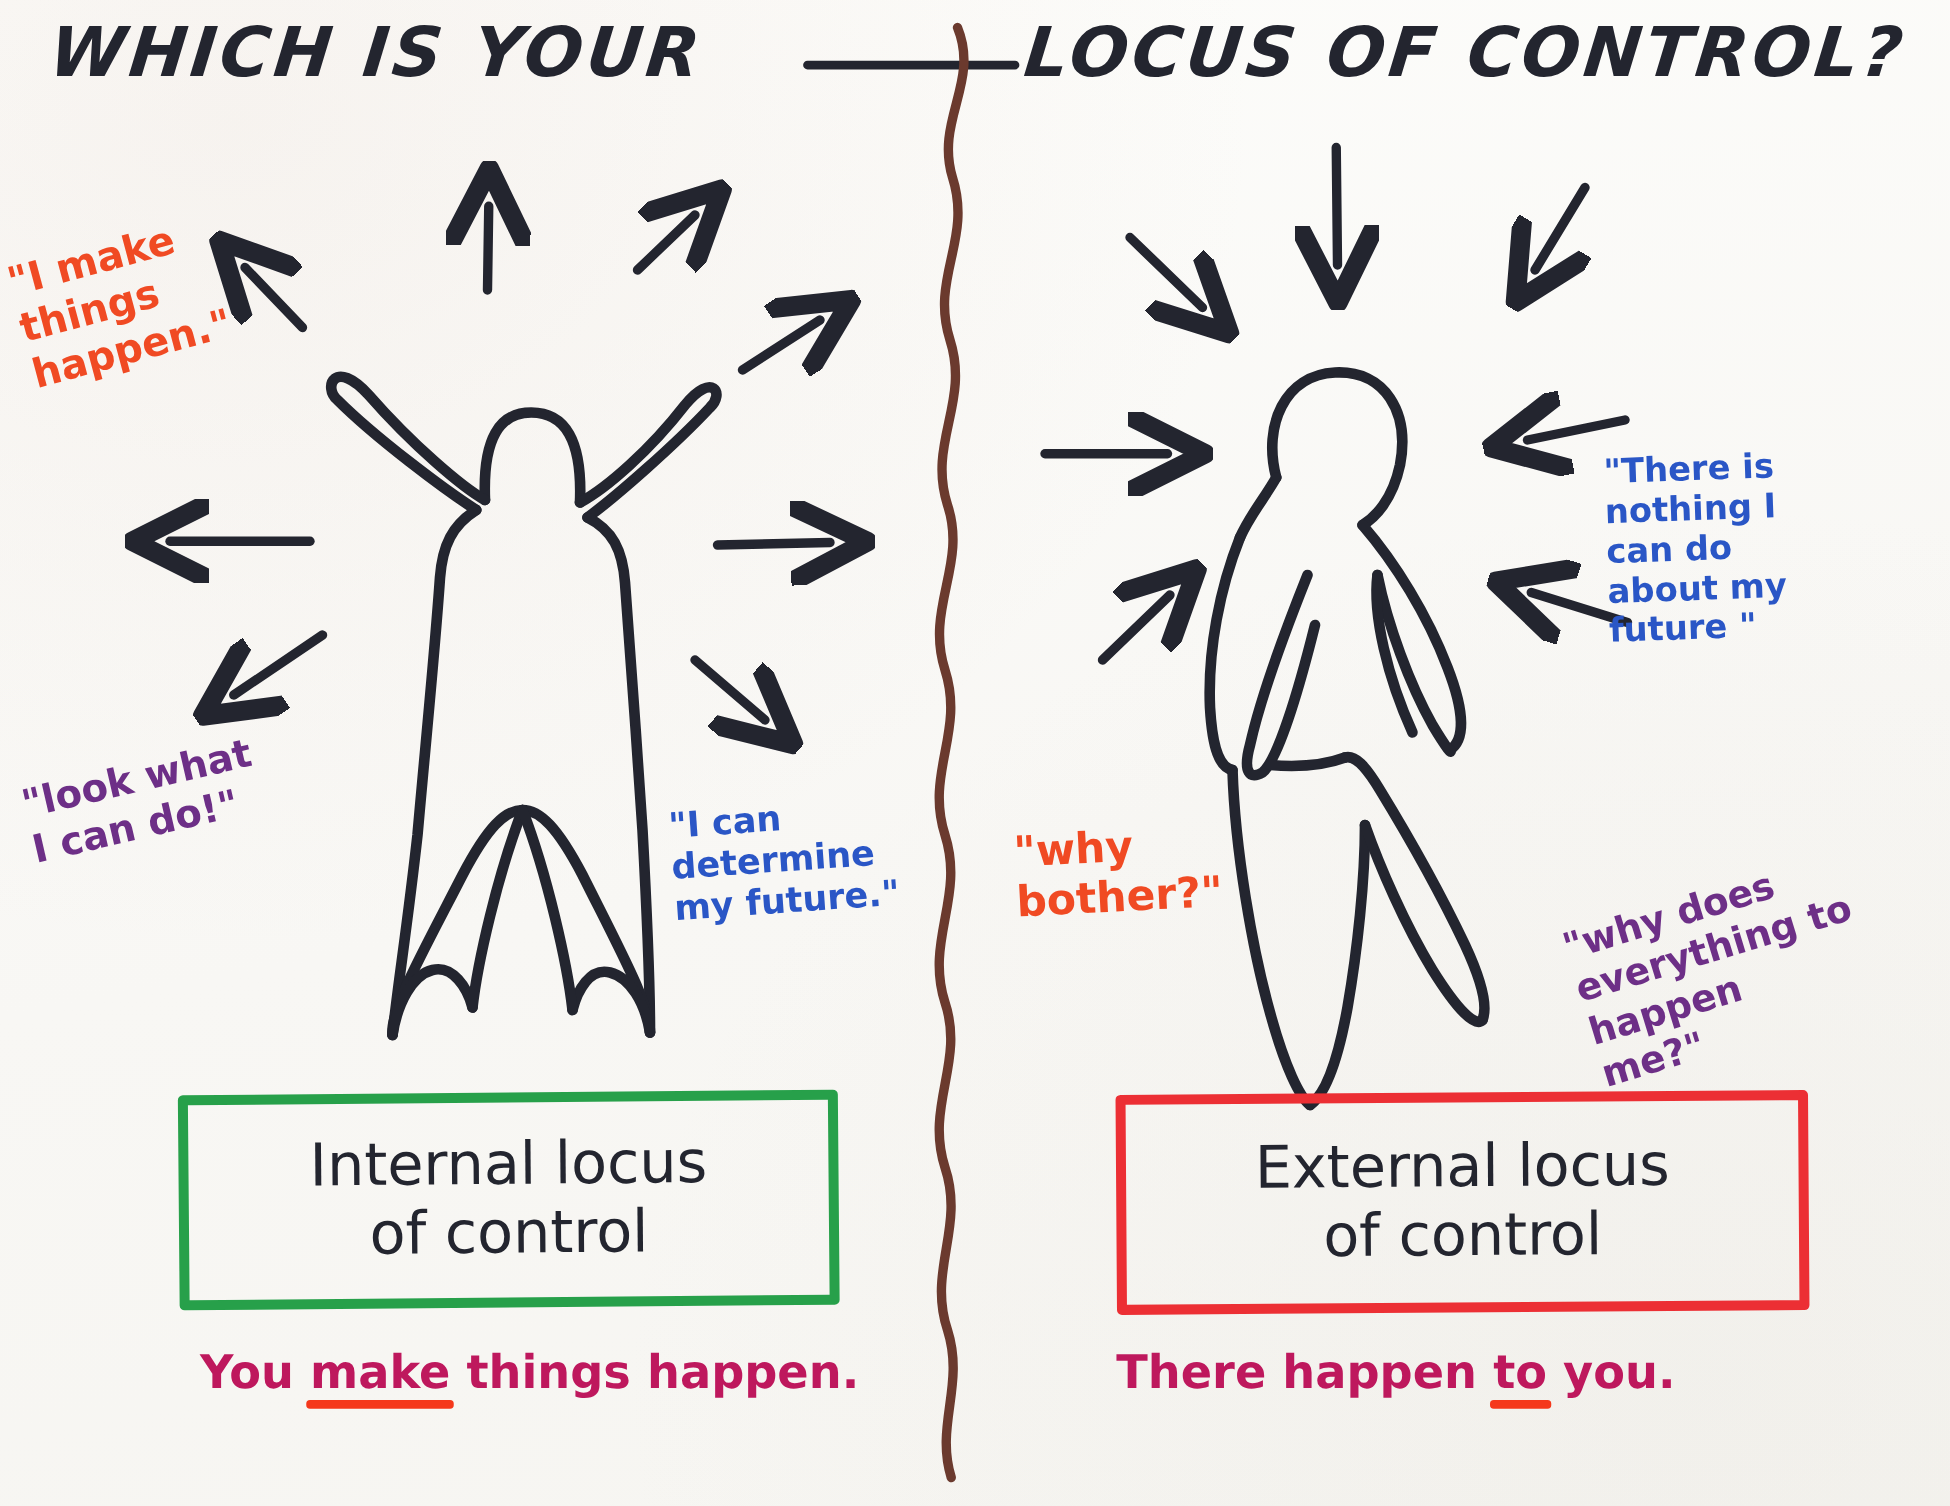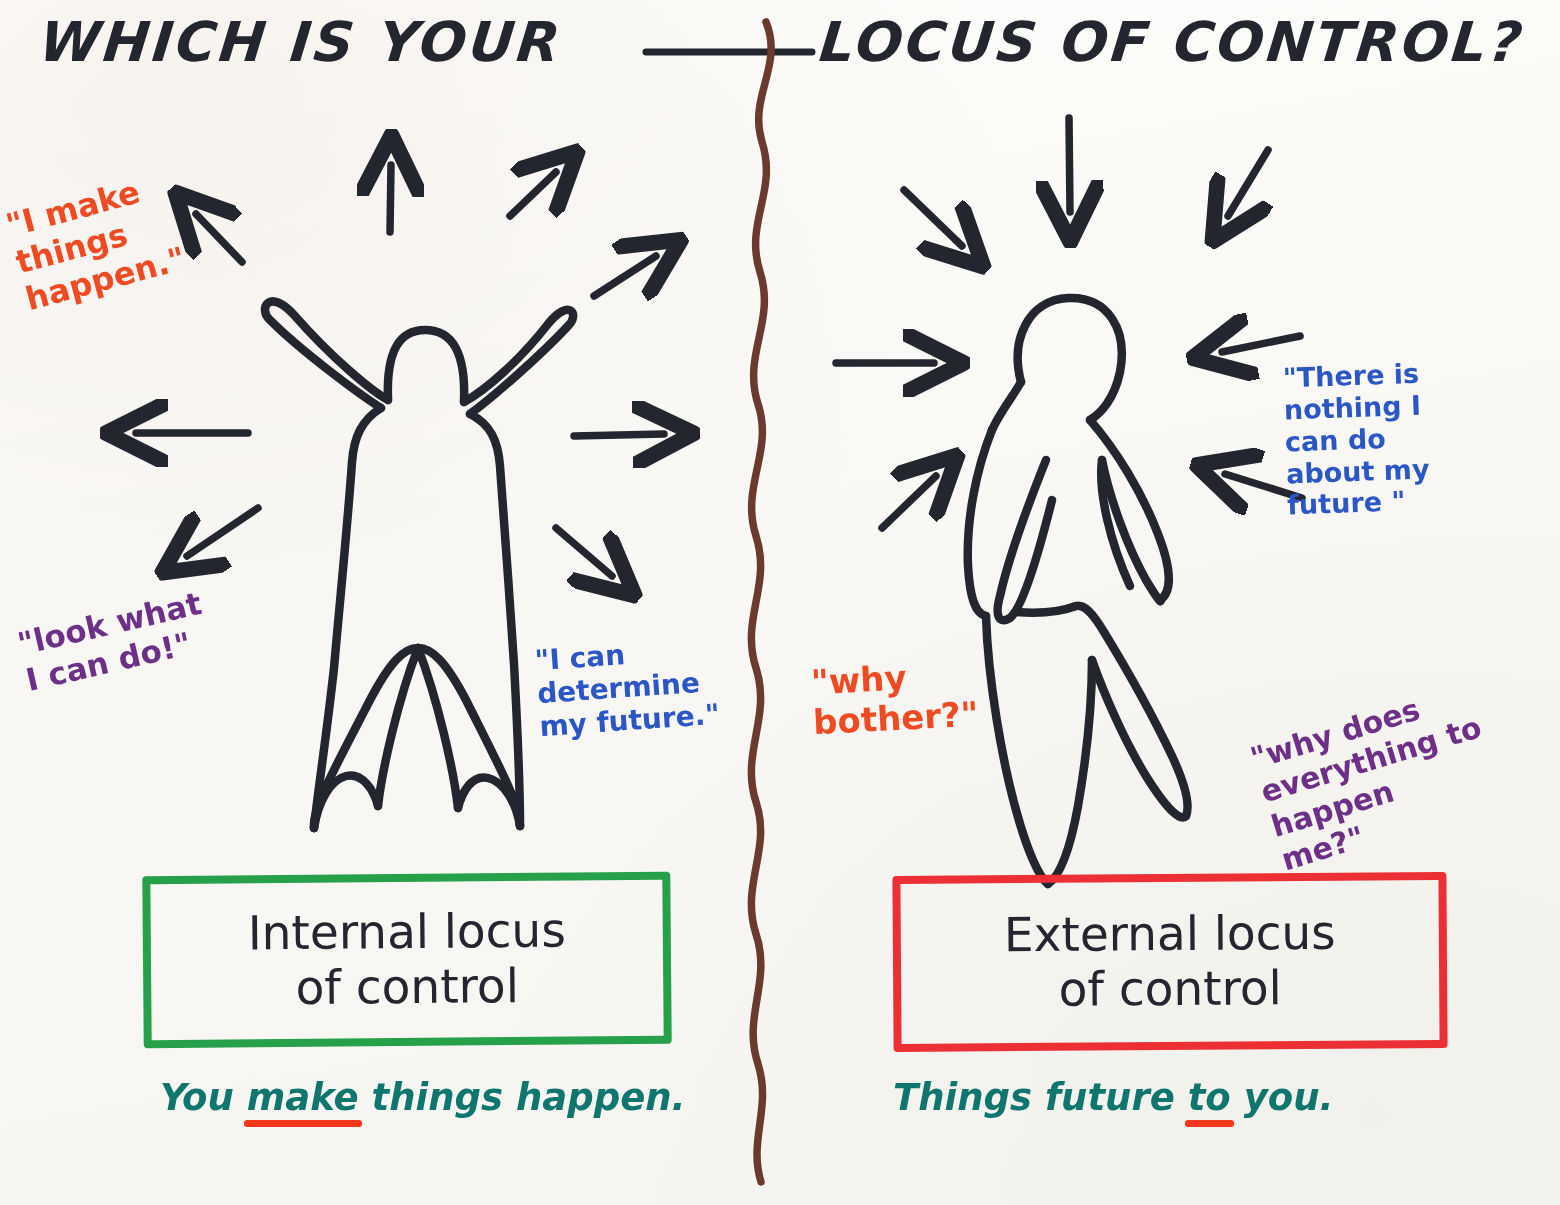--- a/index.html
+++ b/index.html
@@ -119,23 +119,22 @@
     text-align: center;
     line-height: 1.16;
     font-family: "DejaVu Sans", sans-serif;
   }
 
   
   .caption {
     position: absolute;
     font-size: 37px;
     font-weight: 700;
-    color: #0f766e;
+    color: #be185d;
     white-space: nowrap;
-    font-style: italic;
   }
   #caption-left { left: 160px; top: 1076px; }
   #caption-right { left: 893px; top: 1076px; }
   .underline-red {
     position: relative;
     display: inline-block;
   }
   .underline-red::after {
     content: "";
     position: absolute;
@@ -295,16 +294,16 @@
   <div class="label-box" id="box-external">
     <div class="box-text hand" style="position:static;">External locus
 of control</div>
   </div>
 
   <div class="caption" id="caption-left">
     <span>You </span><span class="underline-red">make</span><span> things happen.</span>
   </div>
 
   <div class="caption" id="caption-right">
-    <span>Things future </span><span class="underline-red">to</span><span> you.</span>
+    <span>There happen </span><span class="underline-red">to</span><span> you.</span>
   </div>
 
 </div>
 
 </body></html>

